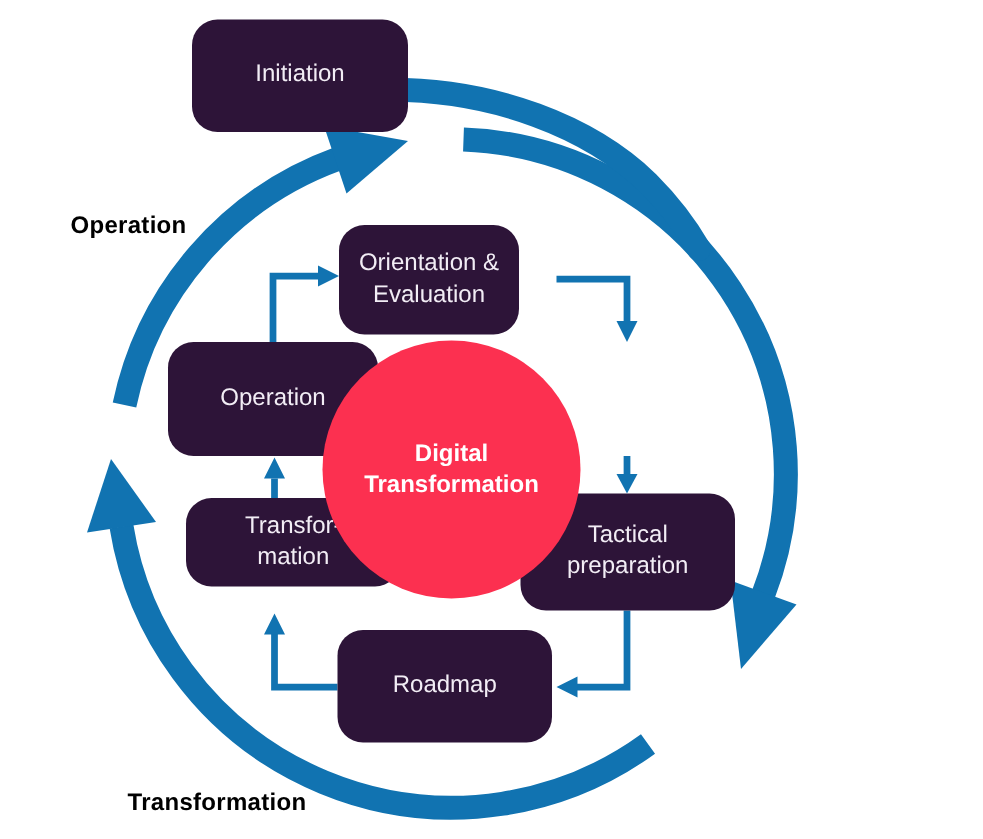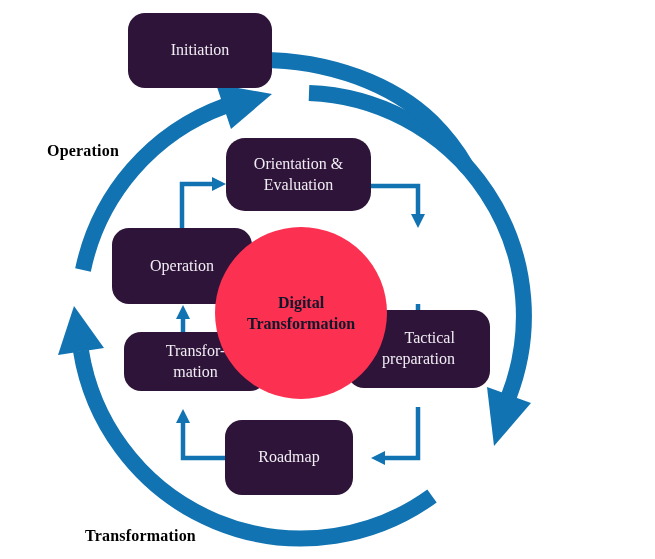--- a/index.html
+++ b/index.html
@@ -8,50 +8,50 @@
     --center-red:#fc3050;
     --node-text:#f2edf5;
     --label-black:#000000;
     --background:#ffffff;
   }
   html,body{margin:0;padding:0;background:var(--background);}
   .stage{
     position:relative;
     width:655px;height:559px;
     background:var(--background);
-    font-family:Liberation Serif, serif;
+    font-family:Liberation Sans, sans-serif;
     overflow:hidden;
   }
   .layer{position:absolute;left:0;top:0;z-index:1;}
   .node{
     position:absolute;
     z-index:2;
     background:var(--node-purple);
     border-radius:17px;
     display:flex;align-items:center;justify-content:center;
     text-align:center;
     color:var(--node-text);
     font-size:16px;line-height:1.3;
     white-space:pre-line;
   }
   .n-initiation{left:128px;top:13px;width:144px;height:75px;}
-  .n-orientation{left:226px;top:138px;width:145px;height:73px;border-radius:19px;}
+  .n-orientation{left:226px;top:150px;width:120px;height:73px;}
   .n-strategy{left:348px;top:228px;width:143px;height:76px;}
   .n-operation{left:112px;top:228px;width:140px;height:76px;}
-  .n-tactical{left:347px;top:310px;width:143px;height:78px;text-align:right;}
+  .n-tactical{left:347px;top:329px;width:143px;height:78px;}
   .n-transformation{left:112px;top:332px;width:143px;height:59px;margin-left:12px;}
-  .n-roadmap{left:225px;top:420px;width:128px;height:75px;}
+  .n-roadmap{left:225px;top:420px;width:143px;height:75px;}
   .center-circle{
     position:absolute;z-index:3;
     left:215px;top:227px;width:172px;height:172px;
     border-radius:50%;
     background:var(--center-red);
     display:flex;align-items:center;justify-content:center;
     text-align:center;
-    color:#0f172a;font-weight:bold;font-size:16px;line-height:1.32;
+    color:#ffffff;font-weight:bold;font-size:16px;line-height:1.32;
     white-space:pre-line;
   }
   .outer-label{
     position:absolute;z-index:4;
     color:var(--label-black);
     font-weight:bold;font-size:16px;
     letter-spacing:0.2px;
     white-space:nowrap;
   }
   .l-operation{left:47px;top:142px;}

